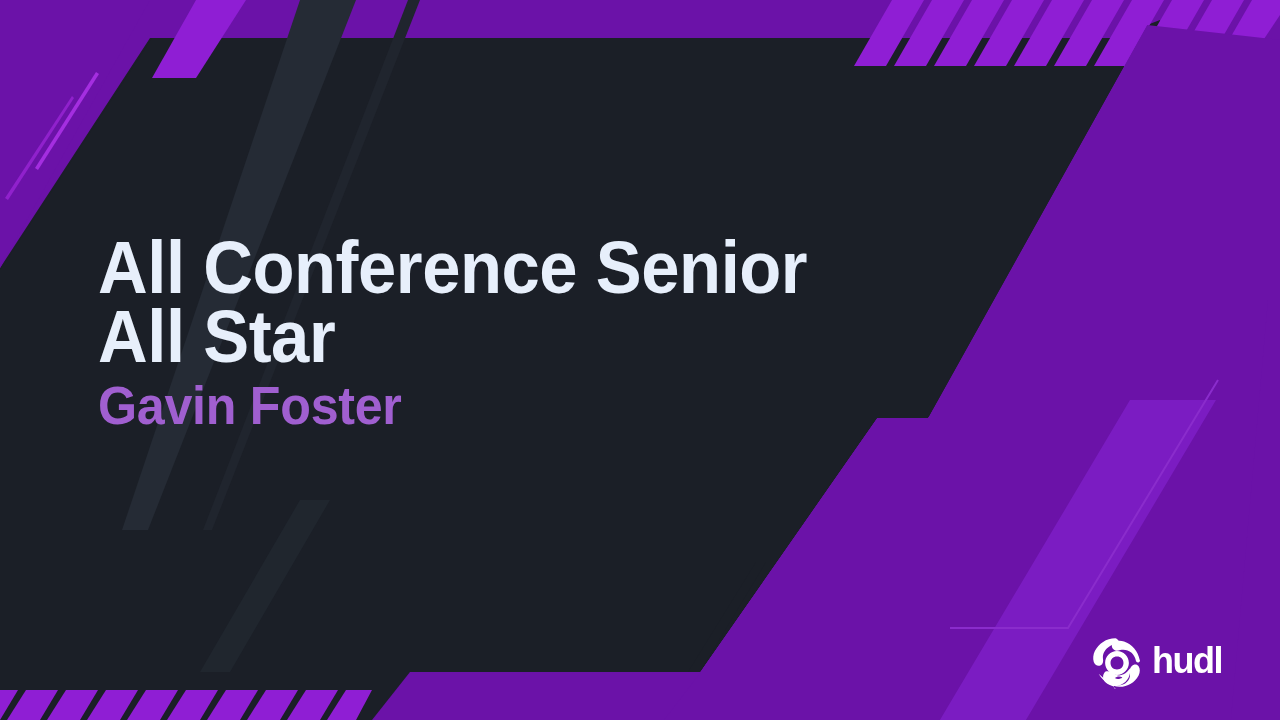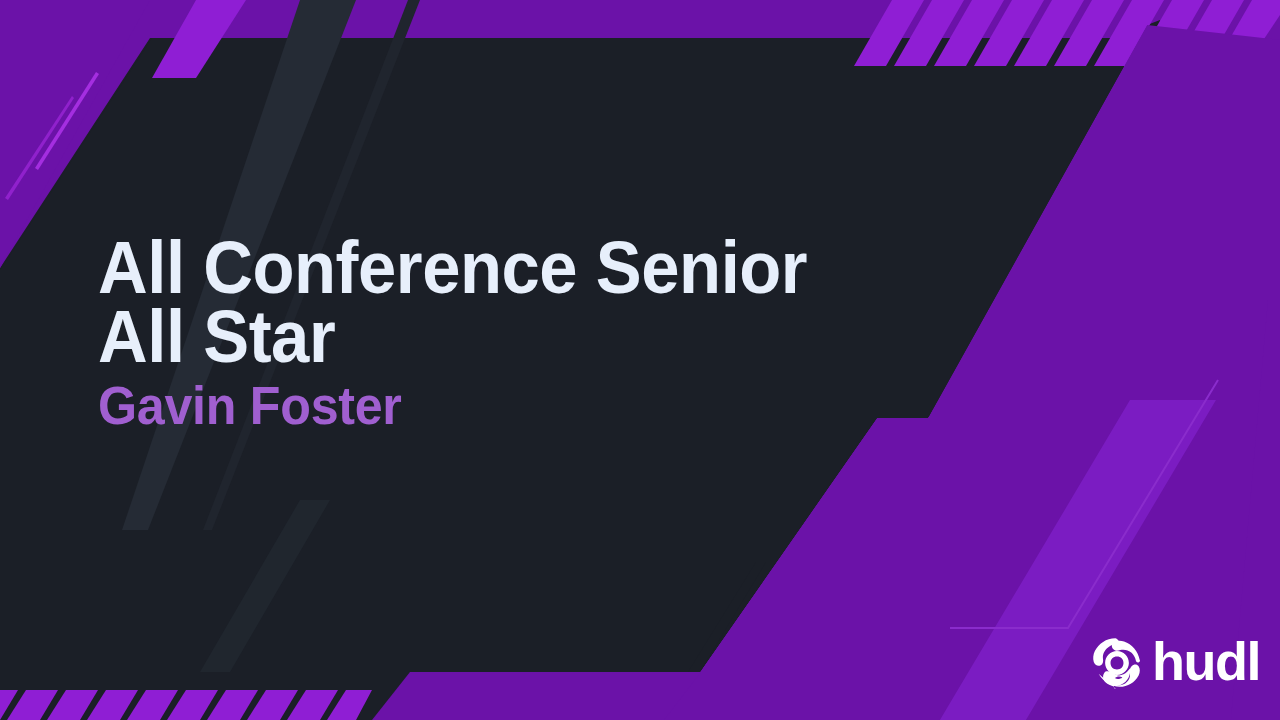--- a/index.html
+++ b/index.html
@@ -59,21 +59,21 @@
     left: 1090px;
     top: 636px;
     display: flex;
     align-items: center;
     gap: 8px;
   }
   #logo-mark { display: block; }
   #logo-word {
     font-family: "Liberation Sans", sans-serif;
     font-weight: 700;
-    font-size: 54px;
+    font-size: 36px;
     line-height: 1;
     letter-spacing: -1.5px;
     color: #ffffff;
     transform: translateY(-2px);
   }
 </style>
 </head>
 <body>
 
 <div id="stage">

